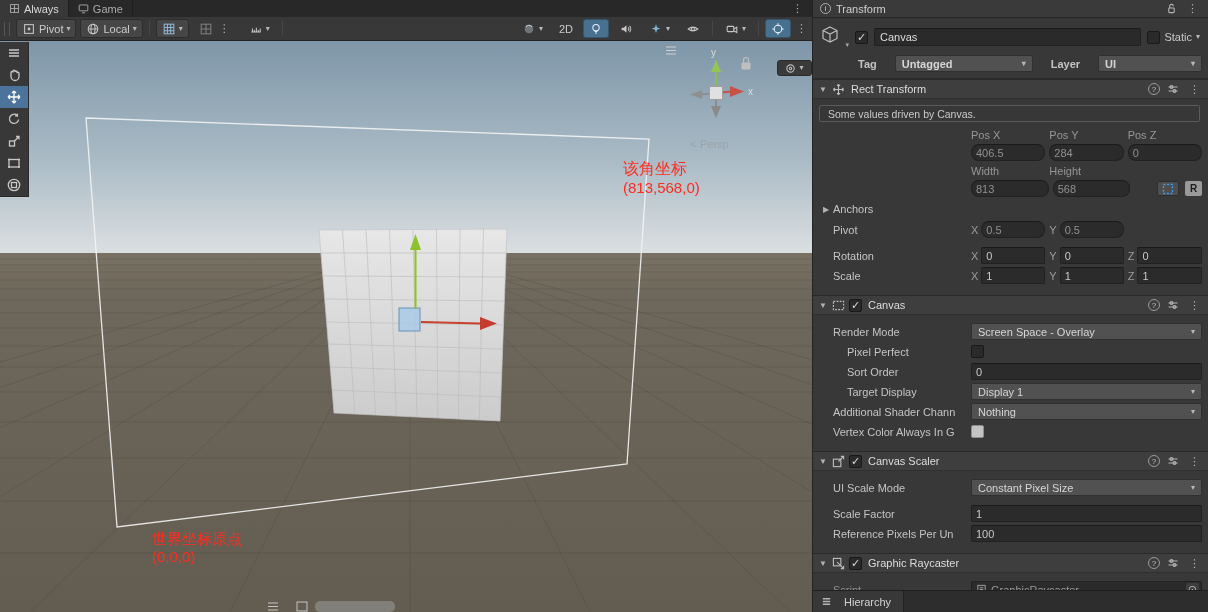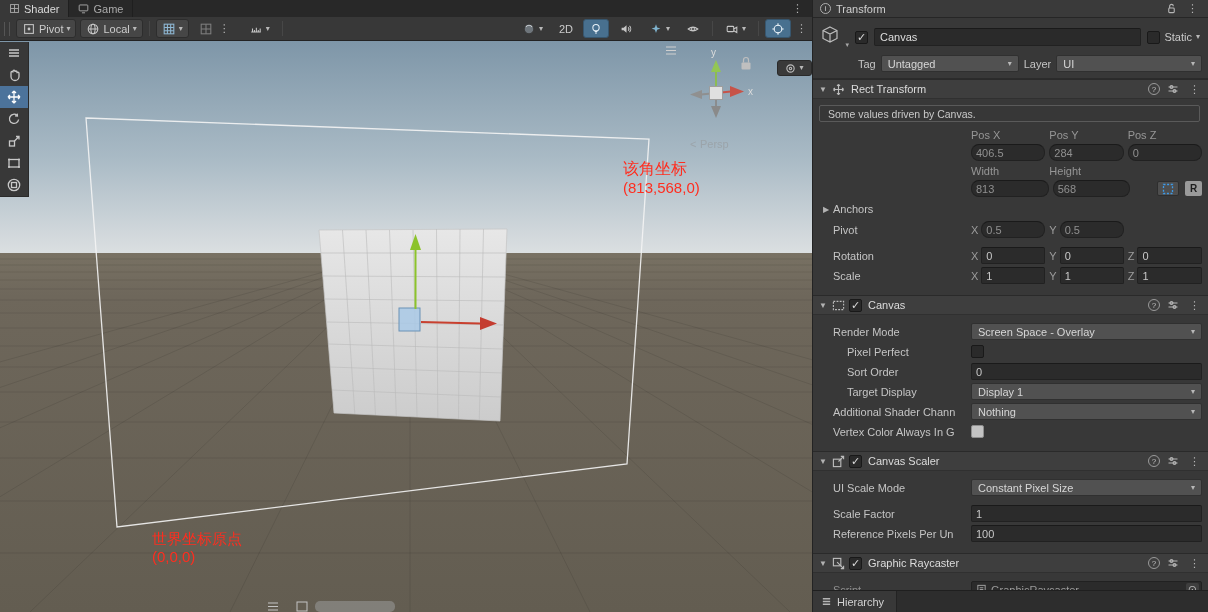--- a/index.html
+++ b/index.html
@@ -49,21 +49,21 @@
   .go-block { padding:5px 6px 5px 6px; border-bottom:1px solid #2B2B2B; }
   .go-row1 { display:flex; align-items:center; gap:6px; height:28px; }
   .go-icon { position:relative; width:30px; height:26px; }
   .go-icon svg { width:22px; height:22px; stroke:#BDBDBD; fill:none; stroke-width:1.2; }
   .go-icon .mini { position:absolute; right:0; bottom:1px; font-size:7px; color:#A8A8A8; }
   .cb { width:13px; height:13px; background:#2A2A2A; border:1px solid #191919; border-radius:2px; position:relative; flex:none; }
   .cb.checked::after { content:"✓"; position:absolute; left:1px; top:-1px; font-size:11px; color:#DCDCDC; }
   .cb.light { background:#C3C3C3; border-color:#8E8E8E; }
   .name-field { flex:1; height:18px; background:#2A2A2A; border:1px solid #212121; border-top-color:#1A1A1A; border-radius:2px; display:flex; align-items:center; padding:0 5px; color:#DFDFDF; }
   .static-group { display:flex; align-items:center; gap:4px; color:#CACACA; padding-right:2px; }
-  .go-row2 { display:flex; align-items:center; gap:5px; height:19px; margin-top:3px; }
+  .go-row2 { display:flex; align-items:center; gap:18px; height:19px; margin-top:3px;font-weight:bold; }
   .go-row2 .lbl { color:#C4C4C4; }
   .go-row2 .lbl.tag { margin-left:39px; }
   .dd { height:17px; background:#515151; border:1px solid #303030; border-radius:2px; display:flex; align-items:center; padding:0 6px; color:#D6D6D6; gap:4px; min-width:0; }
   .dd .arrow { margin-left:auto; }
   .dd.tag-dd { width:138px; }
   .dd.layer-dd { flex:1;align-items:center; }
 
   .comp { border-top:1px solid #2A2A2A; }
   .comp-header { height:19px; background:#3E3E3E; border-bottom:1px solid #303030; display:flex; align-items:center; gap:4px; padding:0 5px; }
   .fold { font-size:8px; color:#B2B2B2; width:10px; text-align:center; }
@@ -91,35 +91,35 @@
   .raw-btn svg { width:12px; height:12px; }
   .r-btn { width:17px; height:15px; background:#9A9A9A; color:#1E1E1E; border-radius:2px; font-size:10px; font-weight:bold; display:flex; align-items:center; justify-content:center; margin-left:3px; }
   .anchors-row { display:flex; align-items:center; height:16px; margin:4px 0; color:#C4C4C4; gap:2px; padding-left:4px; }
   .gap-top { margin-top:9px; }
   .objf { flex:1; height:17px; background:#2B2B2B; border:1px solid #212121; border-radius:2px; display:flex; align-items:center; gap:4px; padding:0 2px 0 4px; color:#9B9B9B; }
   .objf svg { width:11px; height:11px; stroke:#9B9B9B; fill:none; stroke-width:1.1; flex:none; }
   .picker { margin-left:auto; color:#B8B8B8; font-size:11px; padding:0 2px; background:#3E3E3E; border-radius:2px; height:13px; display:flex; align-items:center; }
 
   
   .hier-bar { position:absolute; left:812px; top:590px; width:396px; height:22px; background:#2D2D2D; border-left:1px solid #232323; border-top:1px solid #1F1F1F; display:flex; align-items:flex-end; }
-  .hier-tab { height:21px; background:#383838; display:flex; align-items:center; gap:5px; padding:0 12px 0 8px; color:#D2D2D2; border-right:1px solid #232323; }
+  .hier-tab { height:21px; background:#383838; display:flex; align-items:center; gap:12px; padding:0 12px 0 8px; color:#D2D2D2; border-right:1px solid #232323; }
   .hier-tab svg { width:11px; height:11px; stroke:#B5B5B5; fill:none; stroke-width:1.4; }
 </style>
 </head>
 <body>
 
 <div class="stage">
 
   <div class="tabbar">
     <div class="tab active">
       <svg viewBox="0 0 14 14">
           <rect x="2" y="2" width="10" height="10"></rect>
           <path d="M2,7 h10 M7,2 v10"></path>
         </svg>
-      <span>Shader</span>
+      <span>Always</span>
     </div>
     <div class="tab">
       <svg viewBox="0 0 14 14">
           <rect x="1.5" y="2.5" width="11" height="7.5" rx="1"></rect>
           <path d="M5,12.5 h4"></path>
         </svg>
       <span>Game</span>
     </div>
     <div class="tabbar-right">
       <span class="kebab">⋮</span>

